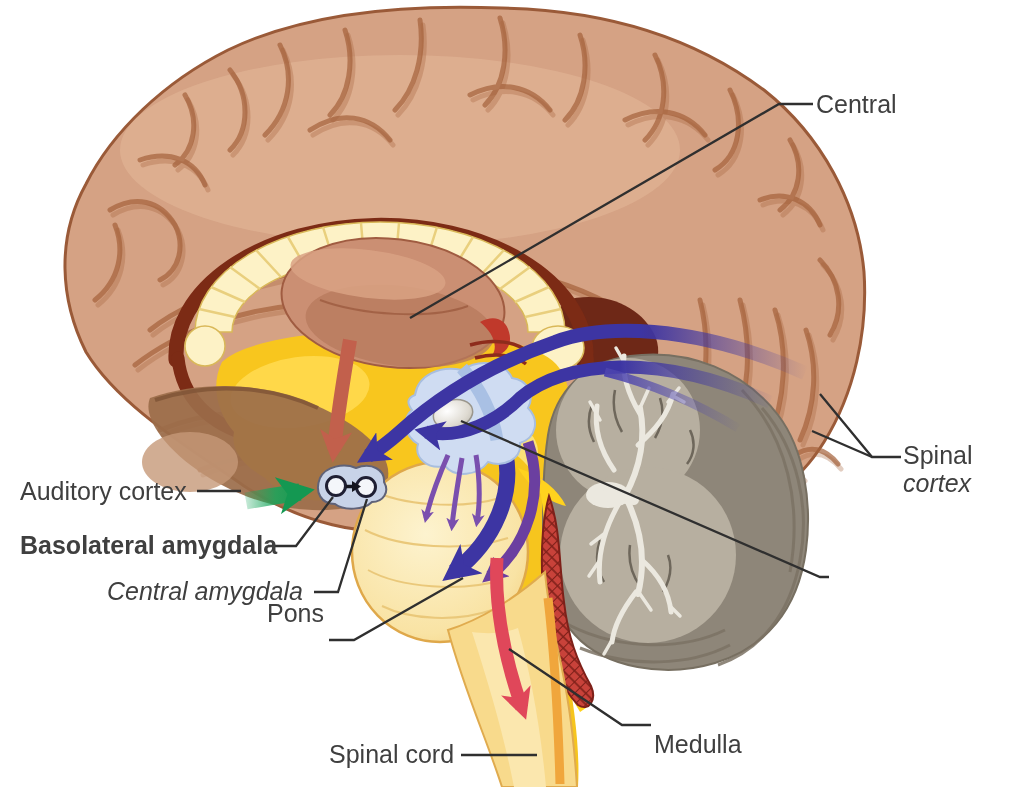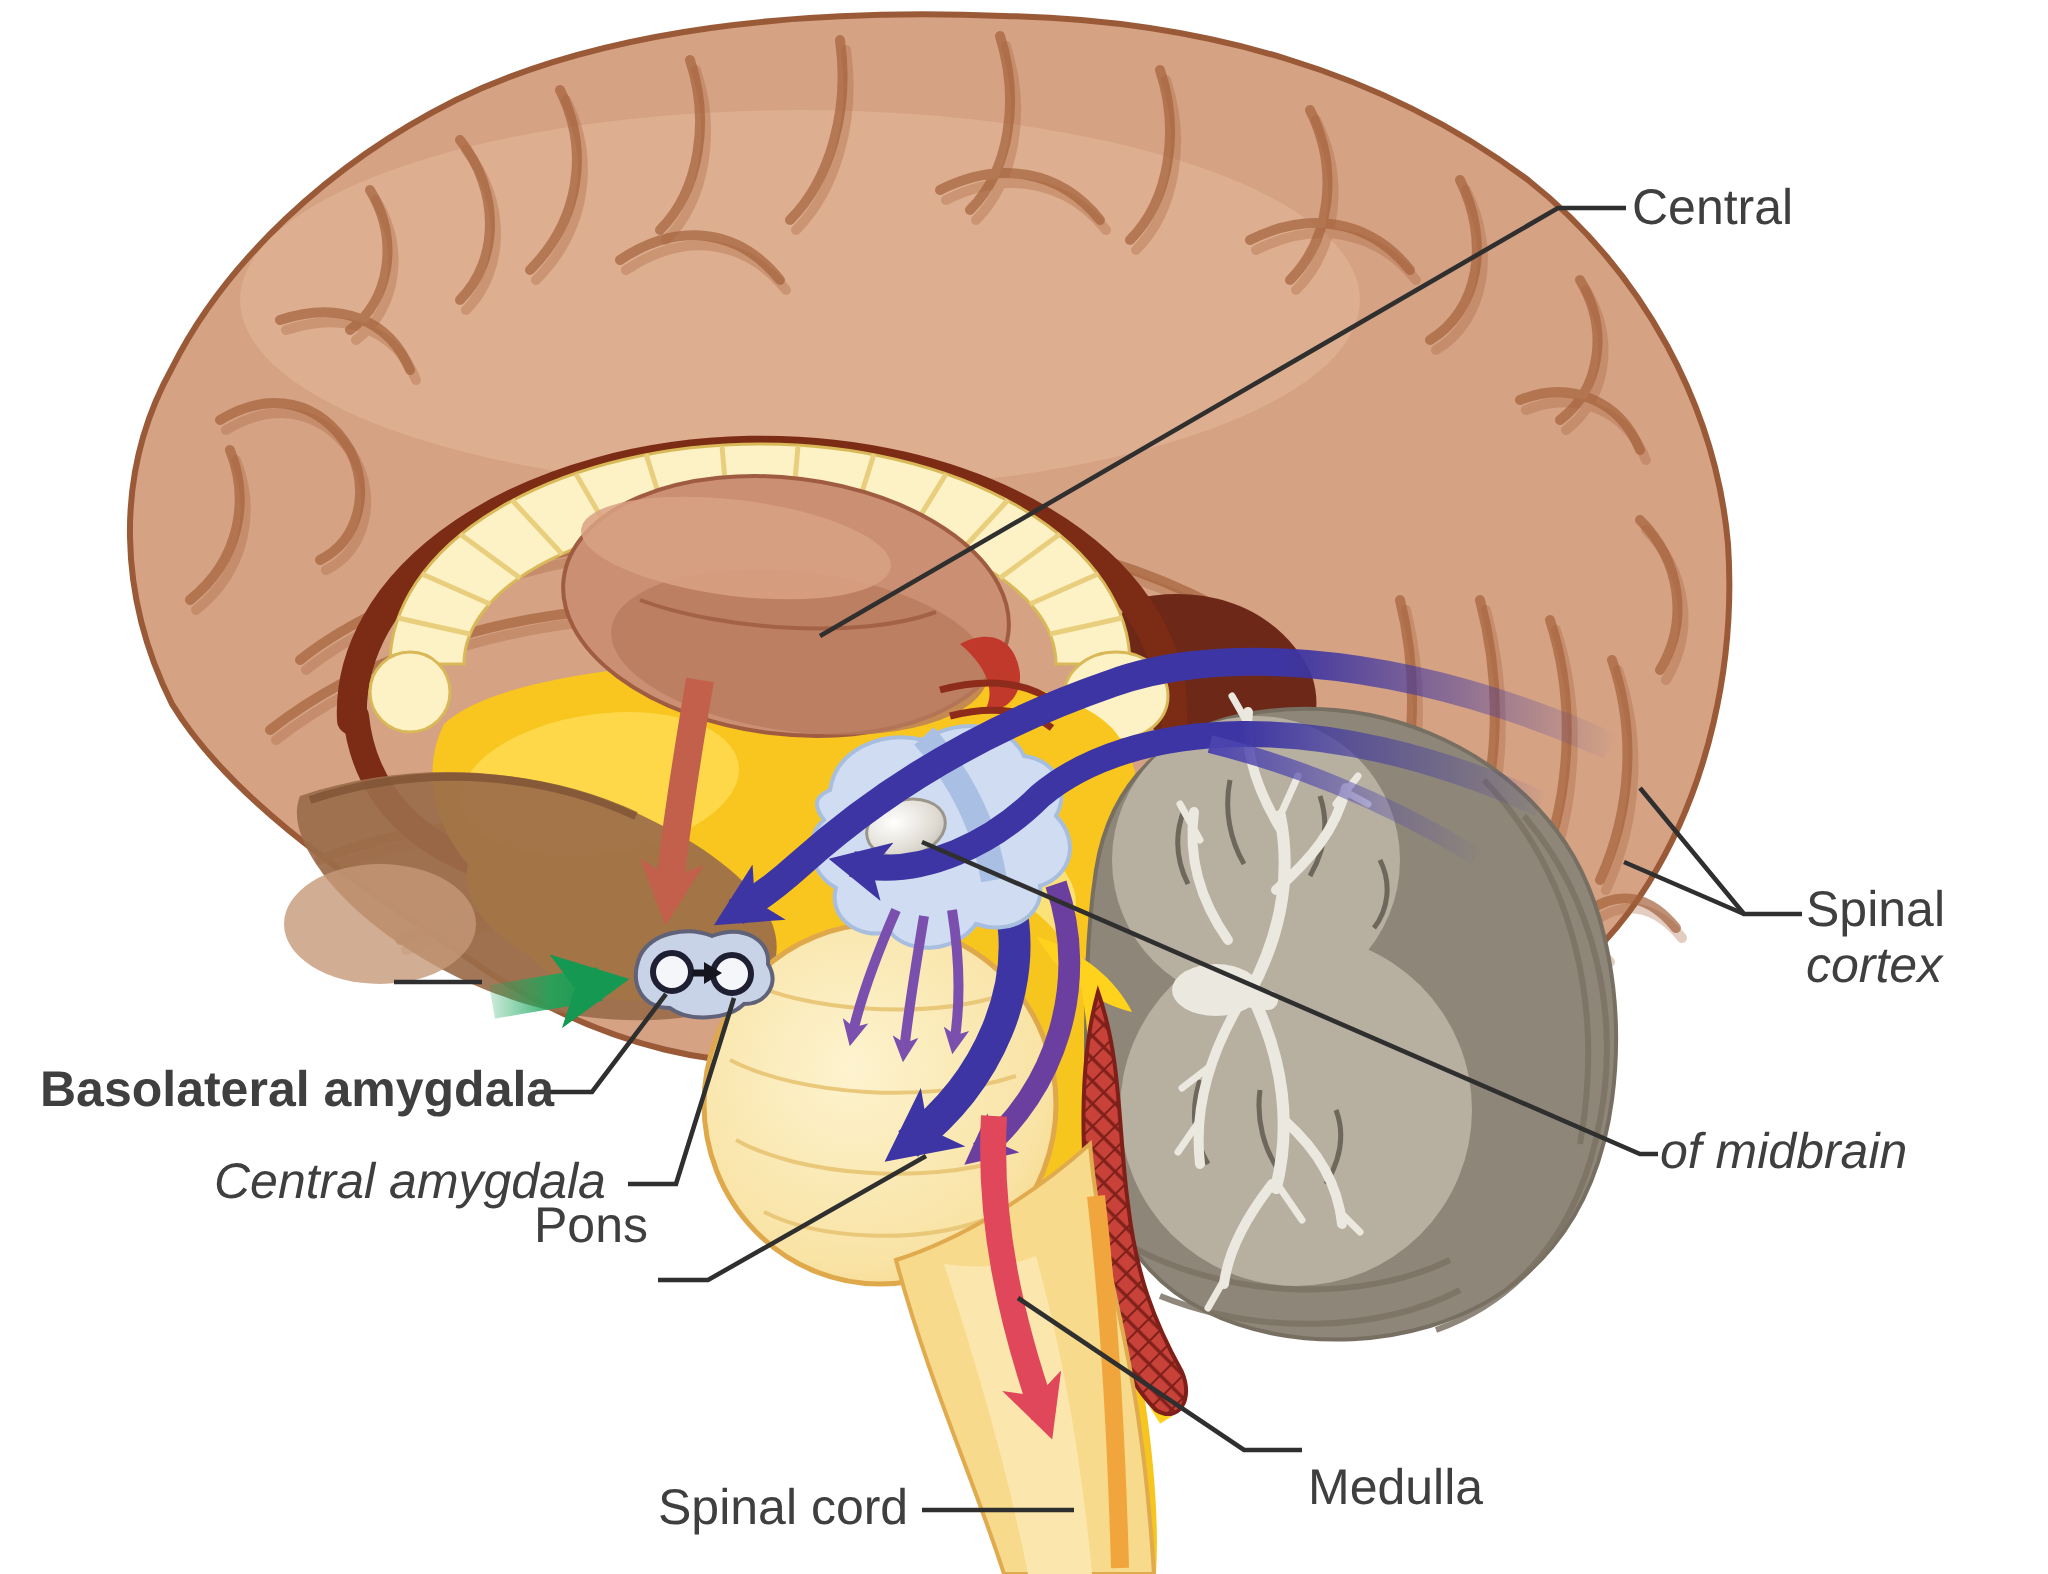--- a/index.html
+++ b/index.html
@@ -249,25 +249,25 @@
     <polyline points="329,640 354,640 463,578"></polyline>
     <line x1="461" y1="755" x2="537" y2="755"></line>
     <polyline points="509,649 622,725 651,725"></polyline>
     <polyline points="461,421 820,577 829,577"></polyline>
     <polyline points="820,394 872,457 901,457"></polyline>
     <line x1="812" y1="431" x2="872" y2="457"></line>
   </g>
 </svg>
 
 <div class="lbl" id="lbl-thalamus">Central</div>
+<div class="lbl" id="lbl-auditory">Auditory cortex</div>
 <div class="lbl" id="lbl-basolateral">Basolateral amygdala</div>
 <div class="lbl" id="lbl-central-amygdala">Central amygdala</div>
 <div class="lbl" id="lbl-pons">Pons</div>
 <div class="lbl" id="lbl-spinal">Spinal cord</div>
 <div class="lbl" id="lbl-medulla">Medulla</div>
 <div class="lbl" id="lbl-central-gray">
-  <span class="l2">of midbrain</span>
 </div>
 <div class="lbl" id="lbl-visual">
   <span>Spinal</span>
   <span class="l2">cortex</span>
 </div>
 </div>
 
 </body></html>

